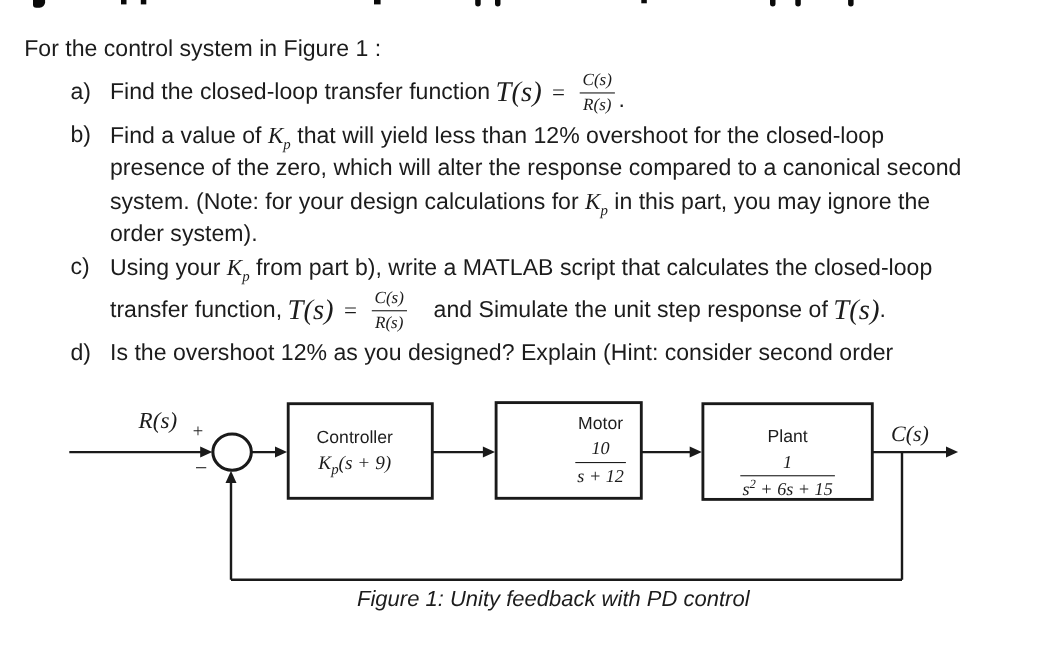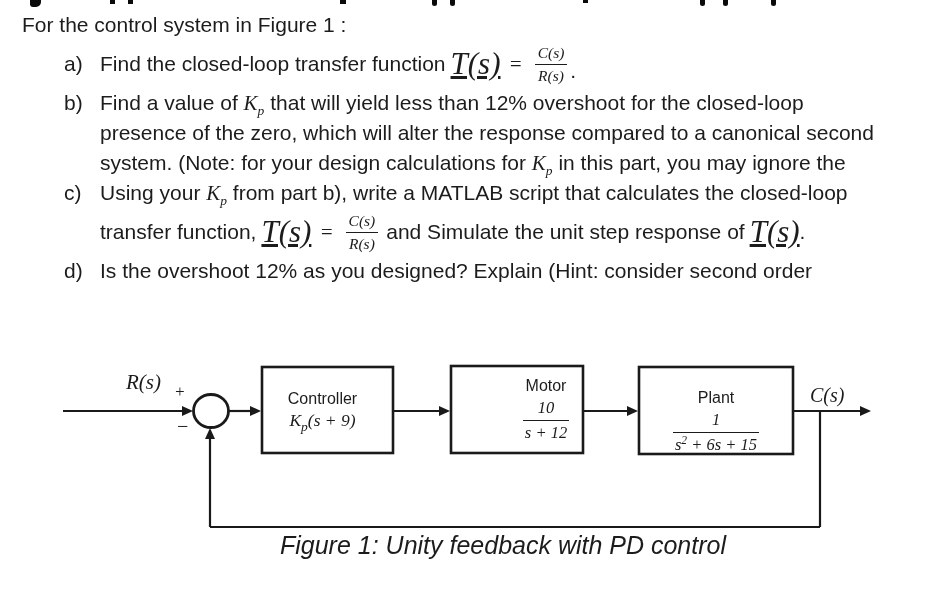--- a/index.html
+++ b/index.html
@@ -6,49 +6,49 @@
   body{
     width:949px;height:593px;position:relative;overflow:hidden;
     background:#ffffff;color:#1c1c1c;
     font-family:"Liberation Sans",sans-serif;
   }
   
   .clip-frag{position:absolute;top:0;background:#0a0a0a;}
   
   .textblock{position:absolute;top:10px;left:0;width:949px;}
   .line{position:relative;padding-left:100px;font-size:21px;line-height:30px;height:30px;white-space:nowrap;}
-  .line.intro{padding-left:22px;}
+  .line.intro{padding-left:22px;margin-top:20px;}
   .line.tall{height:48px;display:flex;align-items:center;white-space:pre;}
   .marker{position:absolute;left:64px;top:0;line-height:30px;}
   .tall .marker{top:50%;transform:translateY(-50%);}
   .m{font-family:"Liberation Serif",serif;font-style:italic;}
-  .mT{font-size:31px;text-decoration:underline;}
+  .mT{font-size:26px;}
   .eq{margin:0 9px 0 8px;}
   sub.msub{font-family:"Liberation Serif",serif;font-style:italic;font-size:13.5px;line-height:0;}
   .frac{display:inline-block;text-align:center;font-family:"Liberation Serif",serif;font-style:italic;
         font-size:15.5px;line-height:1.25;vertical-align:middle;margin:0 3px;}
   .frac .fnum{display:block;border-bottom:1.4px solid #1c1c1c;padding:0 3px 1px;}
   .frac .fden{display:block;padding-top:1px;}
   .low{position:relative;top:7px;}
   .gap-r{margin-right:5px;}
-  .gap-l{margin-left:5px;}
+  .gap-l{margin-left:21px;}
   
   .diagram{position:absolute;top:358px;left:0;width:949px;height:235px;}
   .diagram svg{position:absolute;top:0;left:0;}
   .dlabel{position:absolute;font-family:"Liberation Serif",serif;font-style:italic;}
   .box-label{position:absolute;display:flex;flex-direction:column;align-items:center;justify-content:center;text-align:center;}
   .box-title{font-size:16px;line-height:20px;font-family:"Liberation Sans",sans-serif;font-style:normal;}
   .box-math{font-family:"Liberation Serif",serif;font-style:italic;font-size:17.5px;line-height:23px;}
   .bfrac{display:inline-block;text-align:center;font-family:"Liberation Serif",serif;font-style:italic;
          font-size:16.5px;line-height:1.3;margin-top:1px;}
   .bfrac .fnum{display:block;border-bottom:1.5px solid #1c1c1c;padding:0 2px 1px;}
   .bfrac .fden{display:block;padding:1px 2px 0;}
   sup.msup{font-size:11.5px;line-height:0;}
   .caption{position:absolute;top:175px;left:170px;width:666px;text-align:center;
-           font-style:italic;font-size:25px;line-height:24px;font-family:"Liberation Sans",sans-serif;}
+           font-style:italic;font-size:20px;line-height:24px;font-family:"Liberation Sans",sans-serif;}
 </style>
 </head>
 <body>
 
 <div>
 
   <div>
     <div class="clip-frag" style="left:30px;width:11px;height:7px;border-radius:0 0 5px 3px;"></div>
     <div class="clip-frag" style="left:110px;width:5px;height:4px;"></div>
     <div class="clip-frag" style="left:128px;width:5px;height:4px;"></div>
@@ -77,20 +77,23 @@
     </div>
 
     <div class="line">
       <span class="marker">b)</span><span>Find a value of </span><span class="m">K</span><sub class="msub">p</sub><span> that will yield less than 12% overshoot for the closed-loop</span>
     </div>
     <div class="line">
       <span>presence of the zero, which will alter the response compared to a canonical second</span>
     </div>
     <div class="line">
       <span>system. (Note: for your design calculations for </span><span class="m">K</span><sub class="msub">p</sub><span> in this part, you may ignore the</span>
+    </div>
+    <div class="line">
+      <span>order system).</span>
     </div>
 
     <div class="line">
       <span class="marker">c)</span><span>Using your </span><span class="m">K</span><sub class="msub">p</sub><span> from part b), write a MATLAB script that calculates the closed-loop</span>
     </div>
     <div class="line tall">
       <span class="gap-r">transfer function,</span>
       <span class="m mT">T(s)</span>
       <span class="m eq">=</span>
       <span class="frac"><span class="fnum">C(s)</span><span class="fden">R(s)</span></span>

